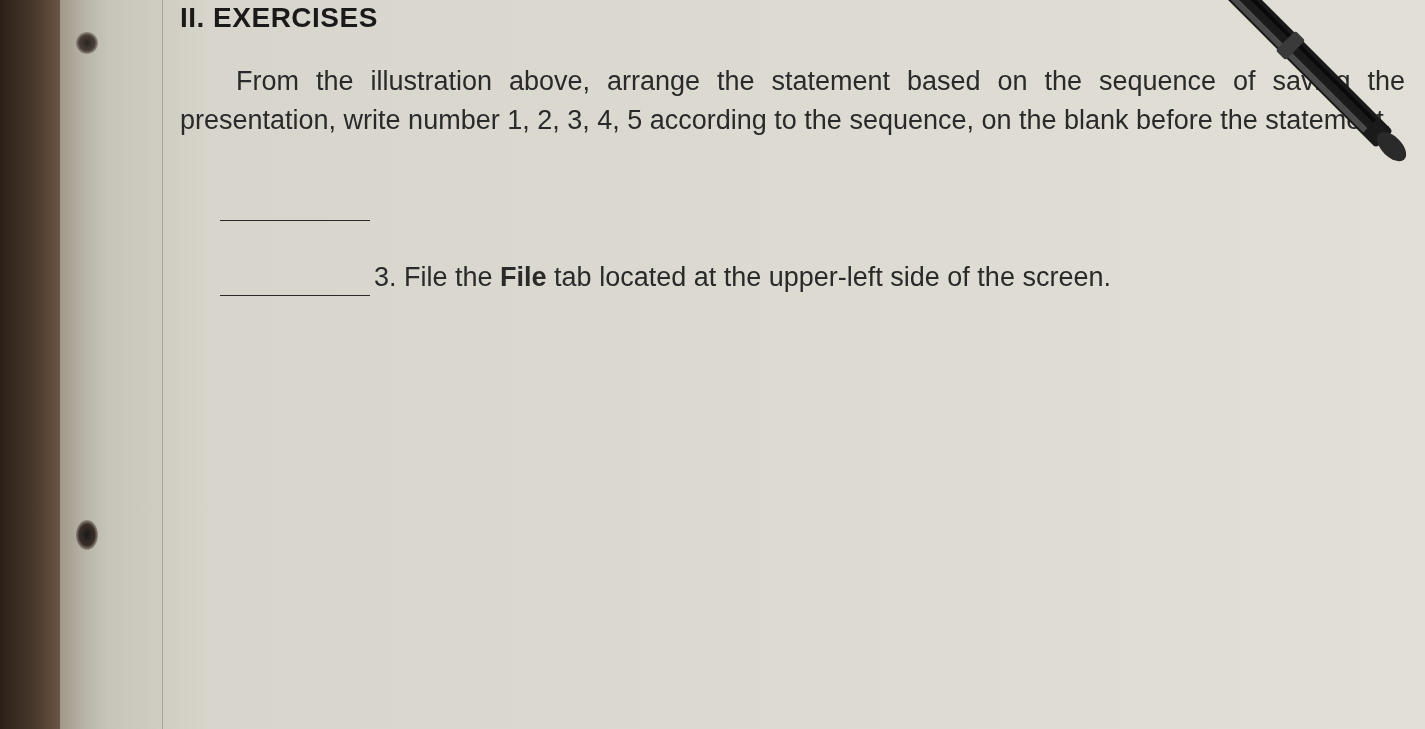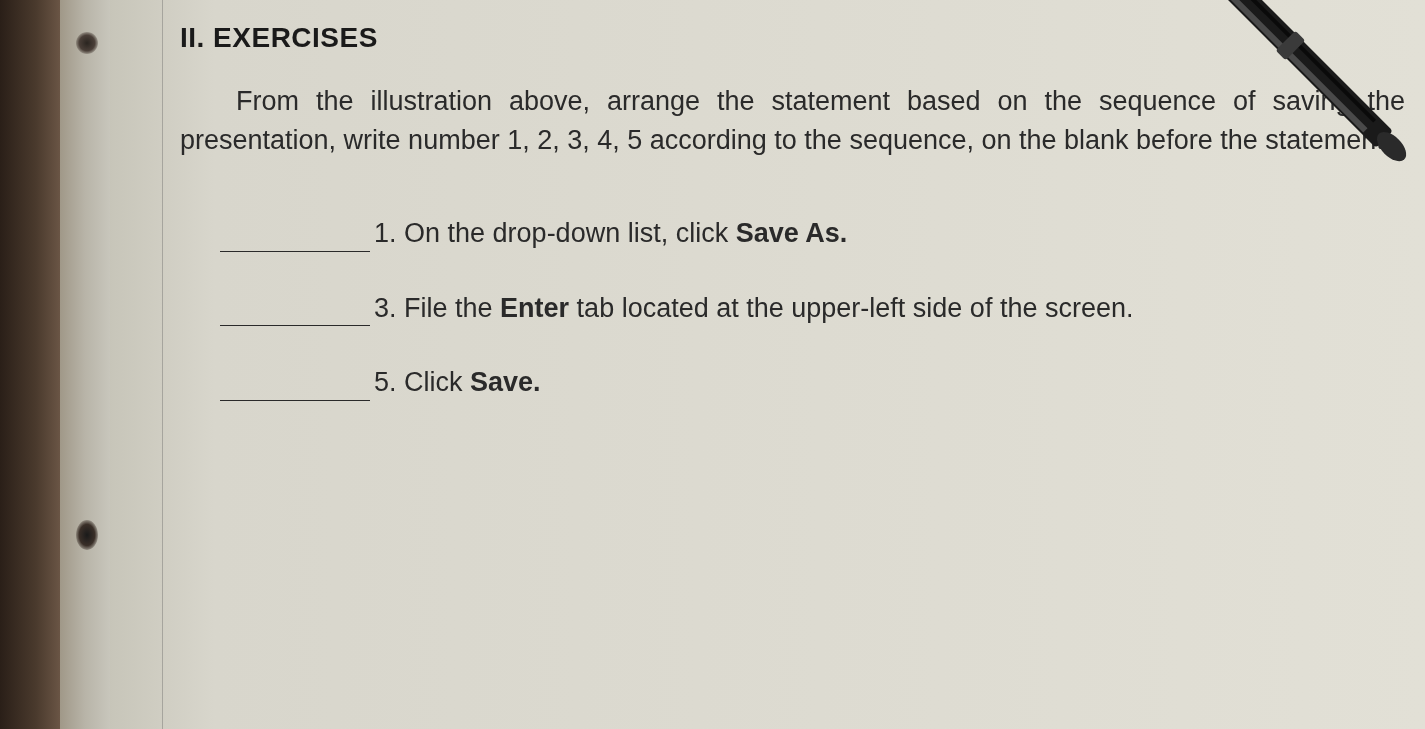--- a/index.html
+++ b/index.html
@@ -34,21 +34,21 @@
       top: 0;
       width: 1px;
       height: 100%;
       background: rgba(90, 90, 90, 0.35);
     }
     .content {
       position: absolute;
       left: 180px;
       right: 20px;
       top: 0;
-      padding-top: 22px;
+      padding-top: 2px;
     }
     .heading {
       font-size: 28px;
       font-weight: bold;
       color: #1a1a1a;
       letter-spacing: 0.5px;
       margin-bottom: 28px;
     }
     .instructions {
       font-size: 27px;
@@ -117,29 +117,24 @@
 <div class="ring-shadow"></div>
 <div class="ring-shadow2"></div>
 
 <div class="content">
   <div class="heading">II. EXERCISES</div>
   <div class="instructions">From the illustration above, arrange the statement based on the sequence of saving the presentation, write number 1, 2, 3, 4, 5 according to the sequence, on the blank before the statement.</div>
 
   <div class="items">
     <div class="item">
       <span class="blank"></span>
-      <span class="item-text"><span>1.</span><span> On the drop-down list, click </span><span class="bold">Save As.</span><span></span></span>
     </div>
     <div class="item">
       <span class="blank"></span>
-      <span class="item-text"><span>3.</span><span> File the </span><span class="bold">Enter</span><span> tab located at the upper-left side of the screen.</span></span>
-    </div>
-    <div class="item">
-      <span class="blank"></span>
-      <span class="item-text"><span>5.</span><span> Click </span><span class="bold">Save.</span><span></span></span>
+      <span class="item-text"><span>3.</span><span> File the </span><span class="bold">File</span><span> tab located at the upper-left side of the screen.</span></span>
     </div>
   </div>
 </div>
 
 <svg class="pen" viewBox="0 0 260 260">
   <g transform="rotate(-45 130 130)">
     <rect x="118" y="-20" width="24" height="220" fill="#1a1a1a" rx="4"></rect>
     <rect x="120" y="-20" width="6" height="200" fill="#4a4a4a"></rect>
     <rect x="134" y="-20" width="4" height="200" fill="#0a0a0a"></rect>
     <ellipse cx="130" cy="210" rx="10" ry="18" fill="#2a2a2a"></ellipse>

